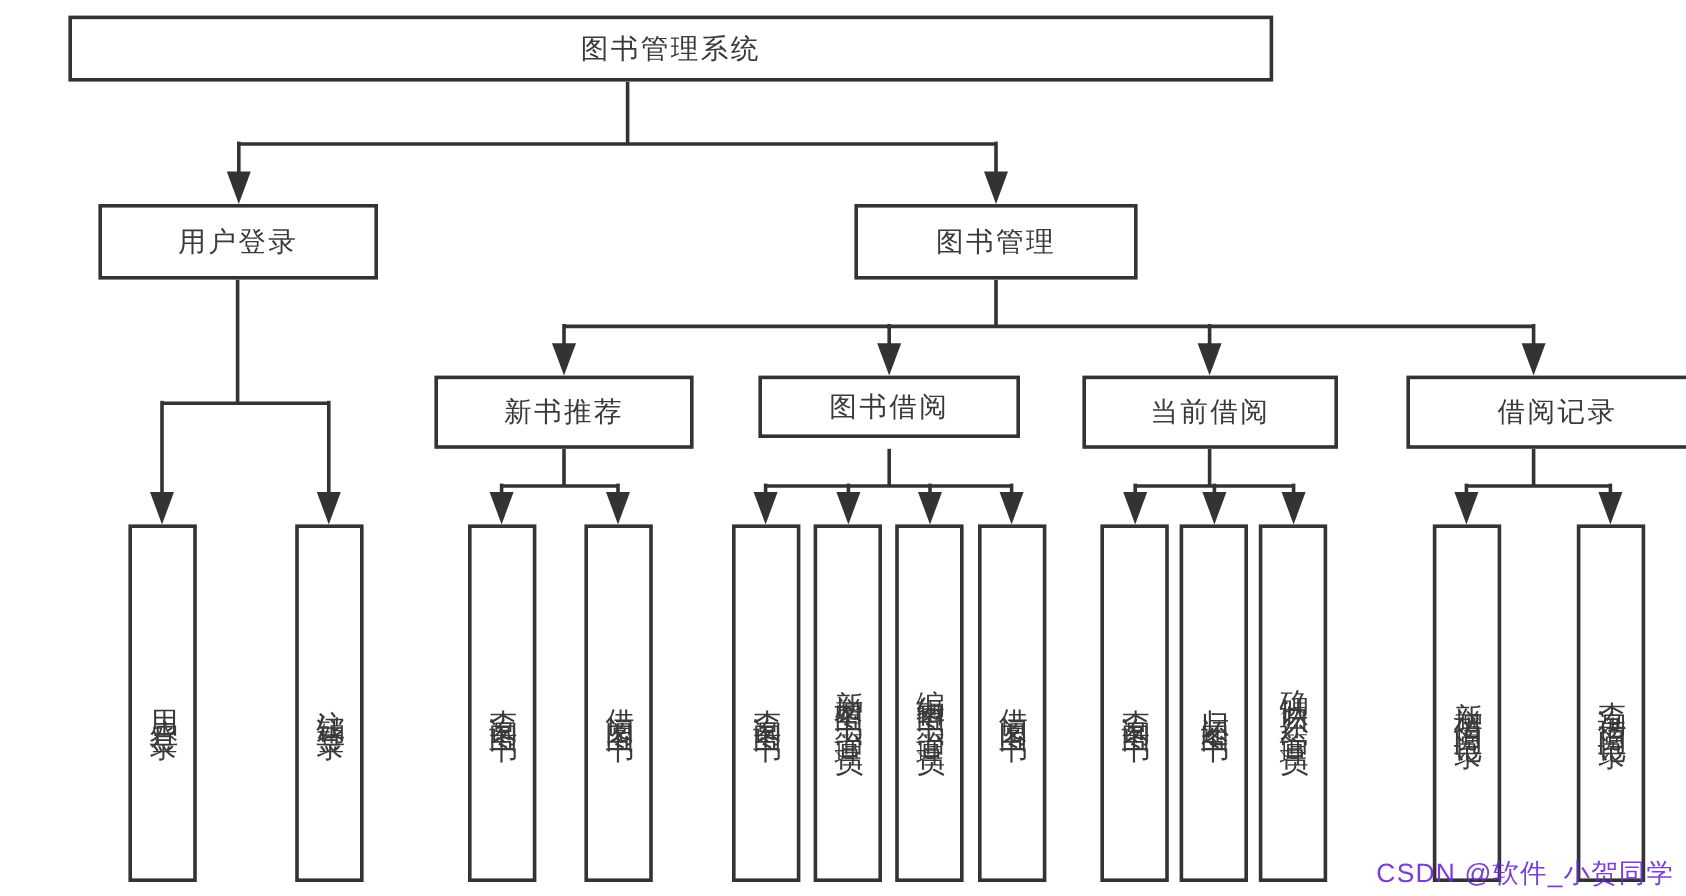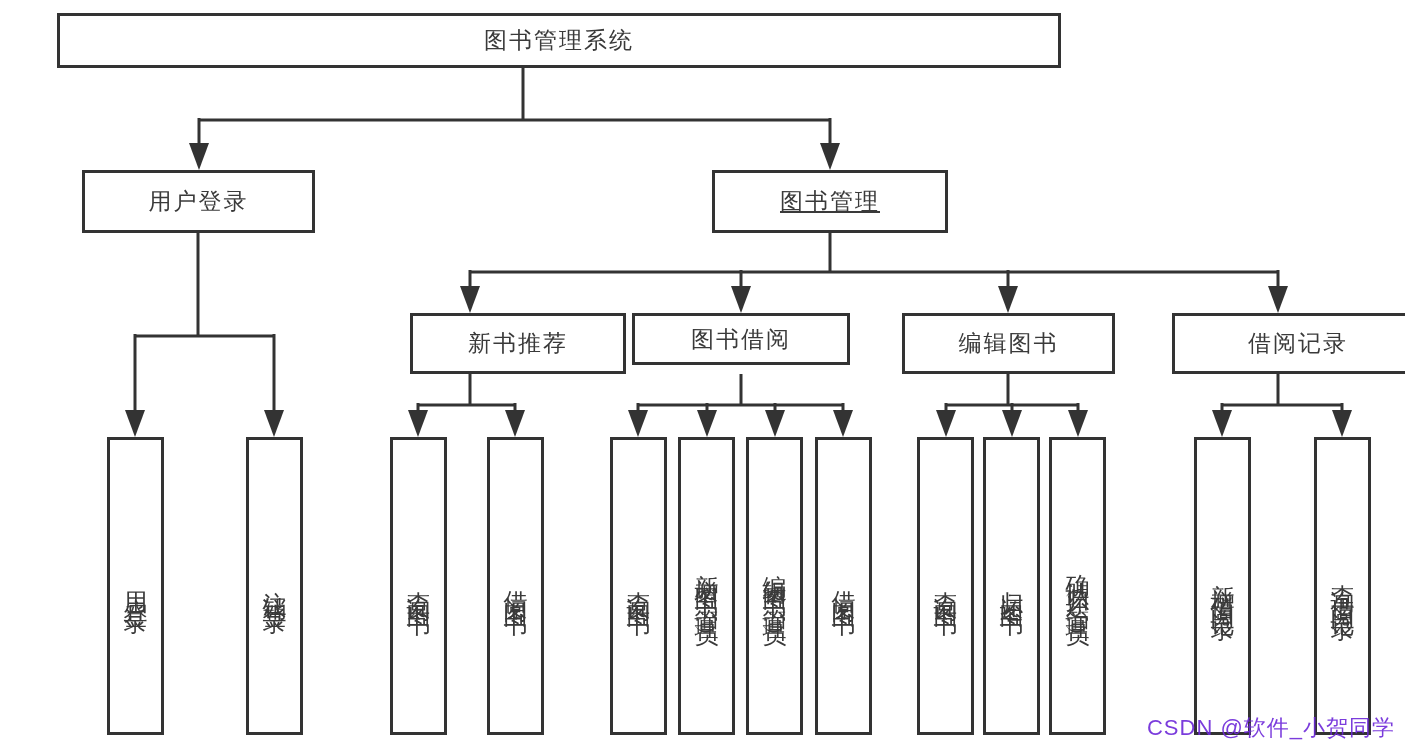--- a/index.html
+++ b/index.html
@@ -135,32 +135,32 @@
     </g>
   </svg>
 
   <div class="node h" style="left:21px; top:13px; width:1004px; height:55px;margin-left:36px;">
     <span>图书管理系统</span>
   </div>
 
   <div class="node h" style="left:82px; top:170px; width:233px; height:63px;">
     <span>用户登录</span>
   </div>
-  <div class="node h" style="left:712px; top:170px; width:236px; height:63px;text-decoration:underline;">
+  <div class="node h" style="left:712px; top:170px; width:236px; height:63px;">
     <span>图书管理</span>
   </div>
 
-  <div class="node h" style="left:362px; top:313px; width:216px; height:61px;margin-left:48px;">
+  <div class="node h" style="left:362px; top:313px; width:216px; height:61px;">
     <span>新书推荐</span>
   </div>
   <div class="node h" style="left:632px; top:313px; width:218px; height:52px;">
     <span>图书借阅</span>
   </div>
   <div class="node h" style="left:902px; top:313px; width:213px; height:61px;">
-    <span>编辑图书</span>
+    <span>当前借阅</span>
   </div>
   <div class="node h" style="left:1172px; top:313px; width:252px; height:61px;">
     <span>借阅记录</span>
   </div>
 
   <div class="node v" style="left:107px; top:437px;">
     <span class="vtxt">用户登录</span>
   </div>
   <div class="node v" style="left:246px; top:437px;">
     <span class="vtxt">注销登录</span>

